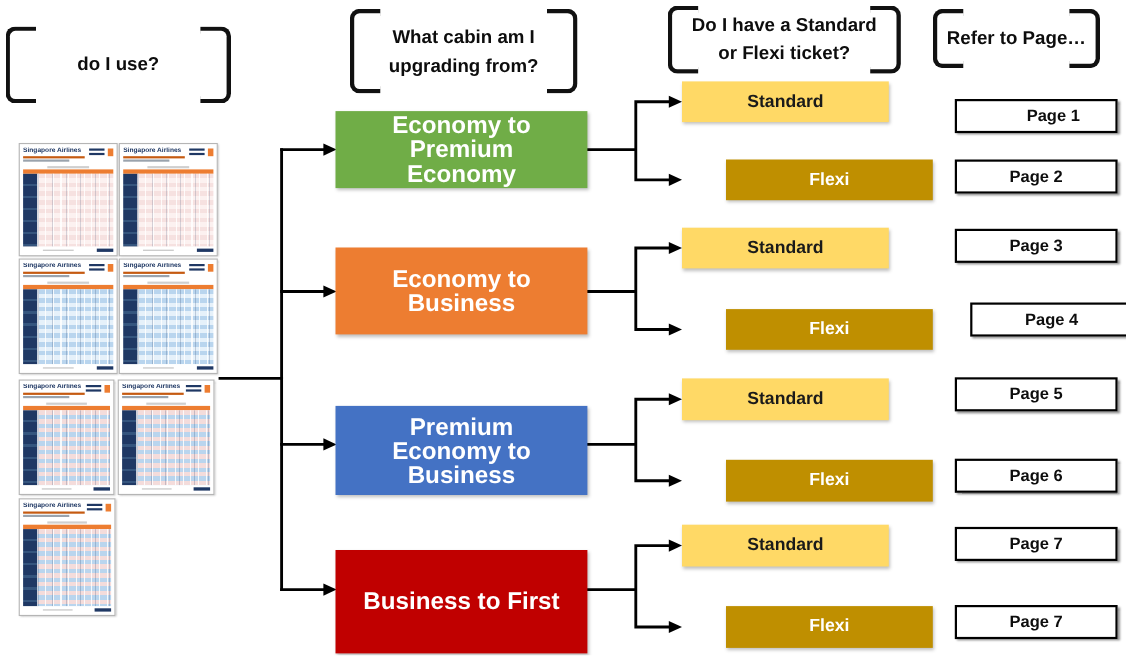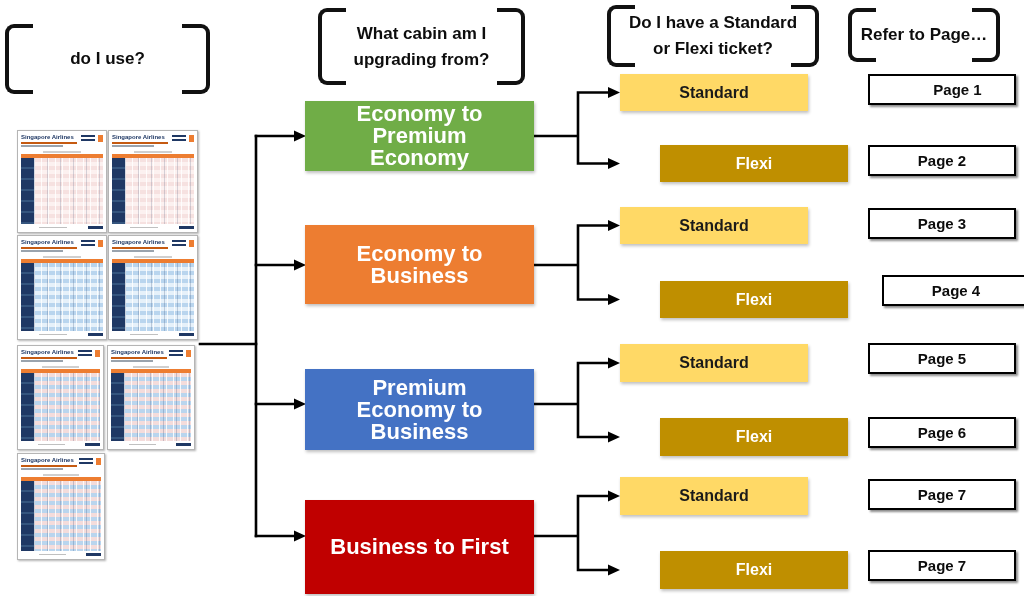--- a/index.html
+++ b/index.html
@@ -307,21 +307,21 @@
   <div class="ticket flexi" style="top: 418px; height: 38px; background-color: rgb(191, 143, 0);">
     <span>Flexi</span>
   </div>
   <div class="ticket standard" style="top: 477px; height: 38px; background-color: rgb(255, 217, 102);">
     <span>Standard</span>
   </div>
   <div class="ticket flexi" style="top: 551px; height: 38px; background-color: rgb(191, 143, 0);">
     <span>Flexi</span>
   </div>
 
-  <div class="page" style="top:74px;padding-left:31px;">
+  <div class="page" style="top:90px;padding-left:31px;">
     <span>Page 1</span>
   </div>
   <div class="page" style="top:145px;">
     <span>Page 2</span>
   </div>
   <div class="page" style="top:208px;">
     <span>Page 3</span>
   </div>
   <div class="page" style="top:275px;margin-left:14px;">
     <span>Page 4</span>

